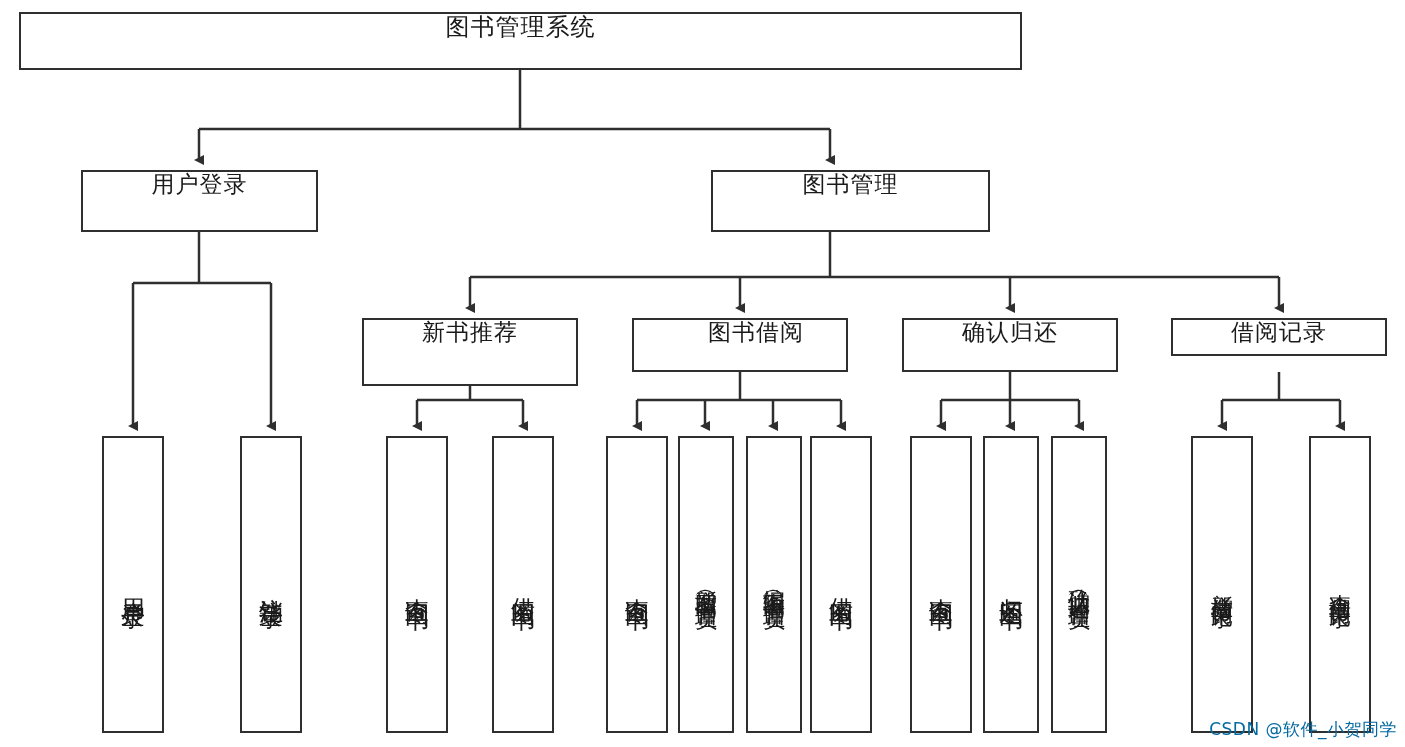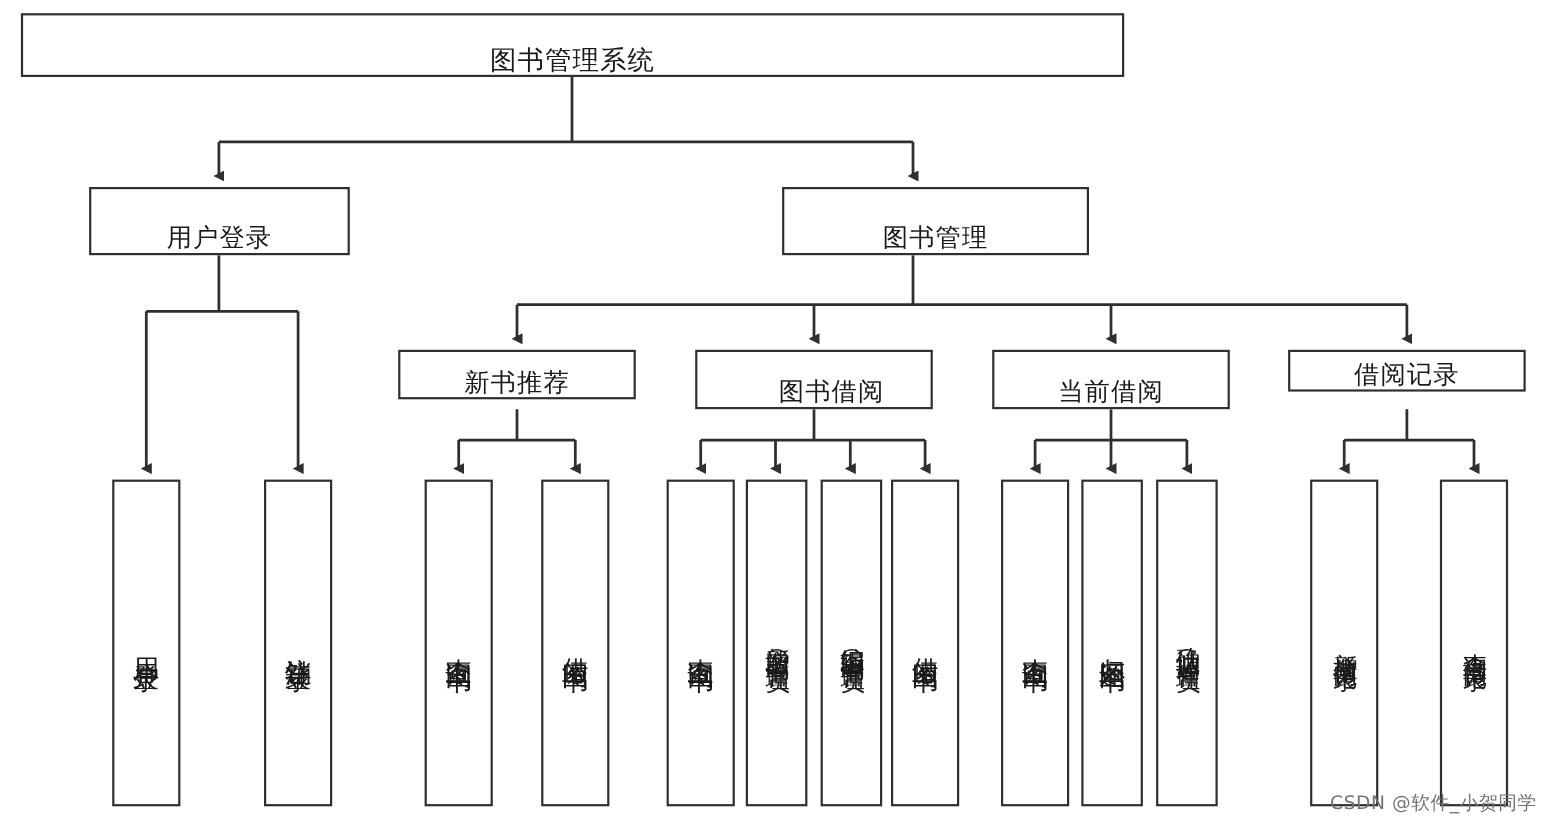--- a/index.html
+++ b/index.html
@@ -16,21 +16,21 @@
     height: 747px;
     background: #ffffff;
     overflow: hidden;
   }
   .node {
     position: absolute;
     box-sizing: border-box;
     background: #ffffff;
     border: 2.5px solid #2f2f2f;
     display: flex;
-    align-items: flex-end;
+    align-items: flex-start;
     justify-content: center;
     color: #1a1a1a;
   }
   .node.h {
     font-size: 23px;
     letter-spacing: 1px;
     line-height: 1.1;
   }
   .node.root {
     font-size: 24px;
@@ -57,21 +57,21 @@
     top: 0;
     width: 1405px;
     height: 747px;
     pointer-events: none;
   }
   .watermark {
     position: absolute;
     right: 8px;
     bottom: 6px;
     font-size: 17px;
-    color: #737373;
+    color: #0369a1;
     white-space: nowrap;
     letter-spacing: 0.5px;
     margin-left: 29px;
   }
 </style>
 </head>
 <body>
 
 <div id="canvas">
 
@@ -131,28 +131,28 @@
     <span>图书管理系统</span>
   </div>
 
   <div class="node h" style="left:81px; top:170px; width:237px; height:62px;">
     <span>用户登录</span>
   </div>
   <div class="node h" style="left:711px; top:170px; width:279px; height:62px;">
     <span>图书管理</span>
   </div>
 
-  <div class="node h" style="left:362px; top:318px; width:216px; height:45px;">
+  <div class="node h" style="left:362px; top:318px; width:216px; height:68px;">
     <span>新书推荐</span>
   </div>
   <div class="node h" style="left:632px; top:318px; width:216px; height:54px;padding-left:32px;">
     <span>图书借阅</span>
   </div>
   <div class="node h" style="left:902px; top:318px; width:216px; height:54px;">
-    <span>当前借阅</span>
+    <span>确认归还</span>
   </div>
   <div class="node h" style="left:1171px; top:318px; width:216px; height:38px;">
     <span>借阅记录</span>
   </div>
 
   <div class="node v" style="left:102px; top:436px; width:62px; height:297px;">
     <span class="vtxt">用户登录</span>
   </div>
   <div class="node v" style="left:240px; top:436px; width:62px; height:297px;">
     <span class="vtxt">注销登录</span>

